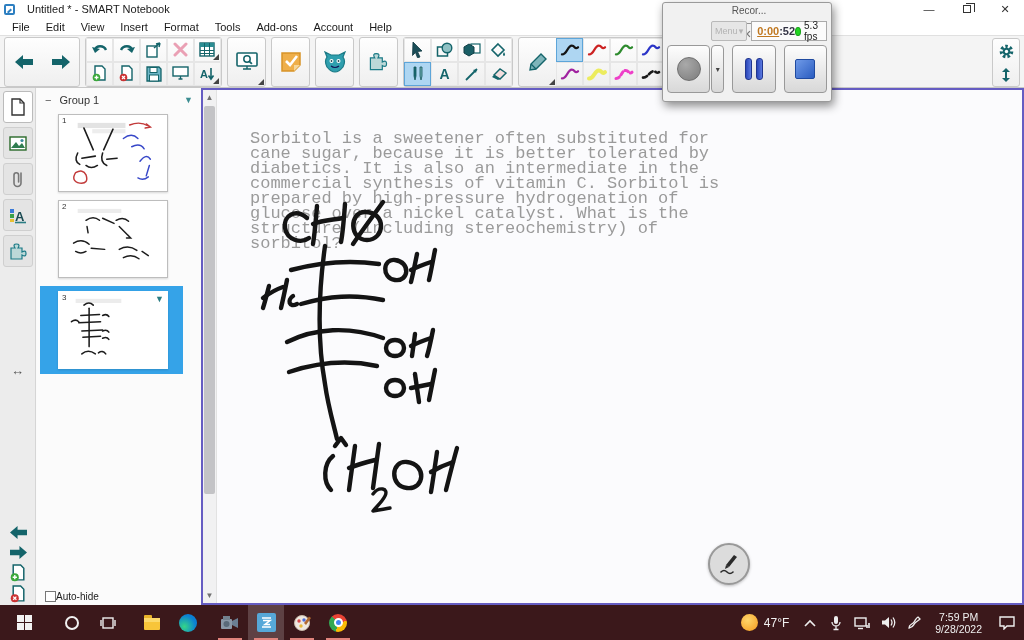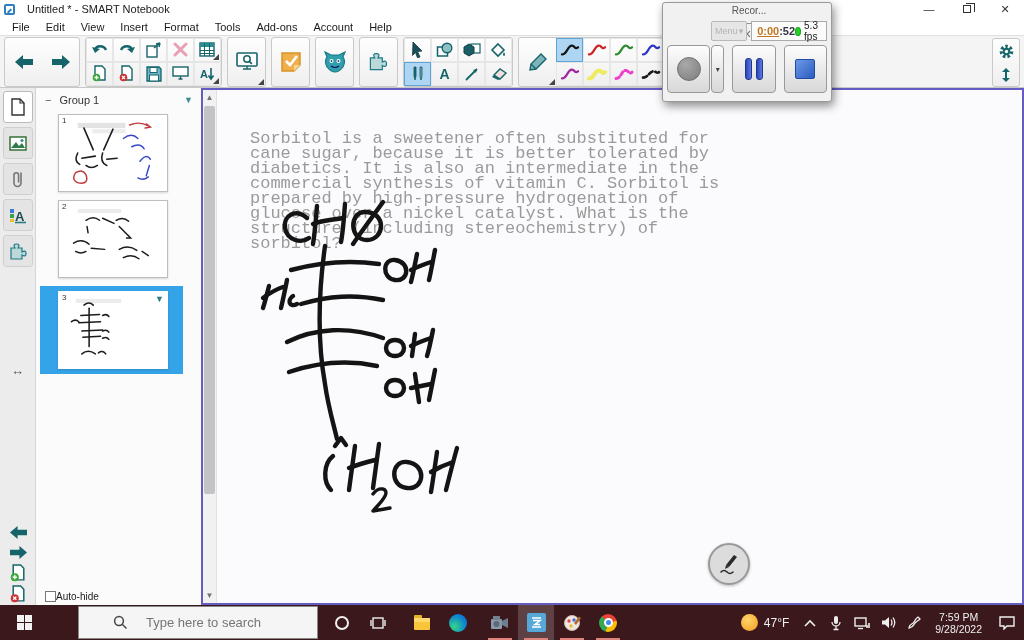--- a/index.html
+++ b/index.html
@@ -653,27 +653,20 @@
 
 <div class="taskbar">
   <div class="tb-start">
     <span class="winlogo">
         <i></i>
         <i></i>
         <i></i>
         <i></i>
       </span>
   </div>
-  <div class="searchbox">
-    <svg width="15" height="15" viewBox="0 0 15 15">
-        <circle cx="6" cy="6" r="4.4" fill="none" stroke="#444" stroke-width="1.5"></circle>
-        <path d="M9.5,9.5 L13.5,13.5" stroke="#444" stroke-width="1.5"></path>
-      </svg>
-    <input type="text" placeholder="Type here to search" style="">
-  </div>
   <div class="tbicon" style="margin-left:6px;">
       <span class="cortana"></span>
     </div>
   <div class="tbicon">
     <svg width="16" height="16" viewBox="0 0 16 16">
         <rect x="3" y="3" width="10" height="10" fill="none" stroke="#eee" stroke-width="1.4"></rect>
         <path d="M1,5 v6 M15,5 v6" stroke="#eee" stroke-width="1.4"></path>
       </svg>
   </div>
   <div class="tbicon" style="margin-left:8px;">

